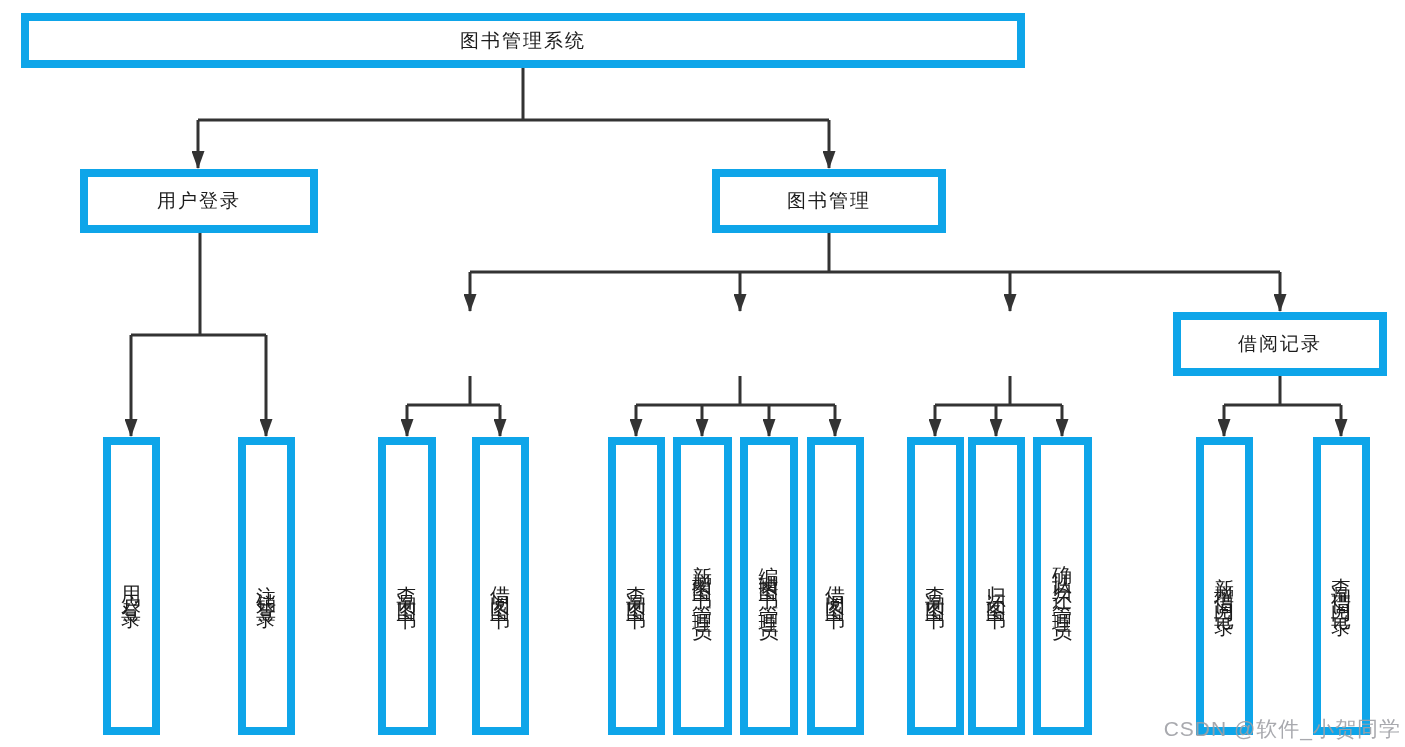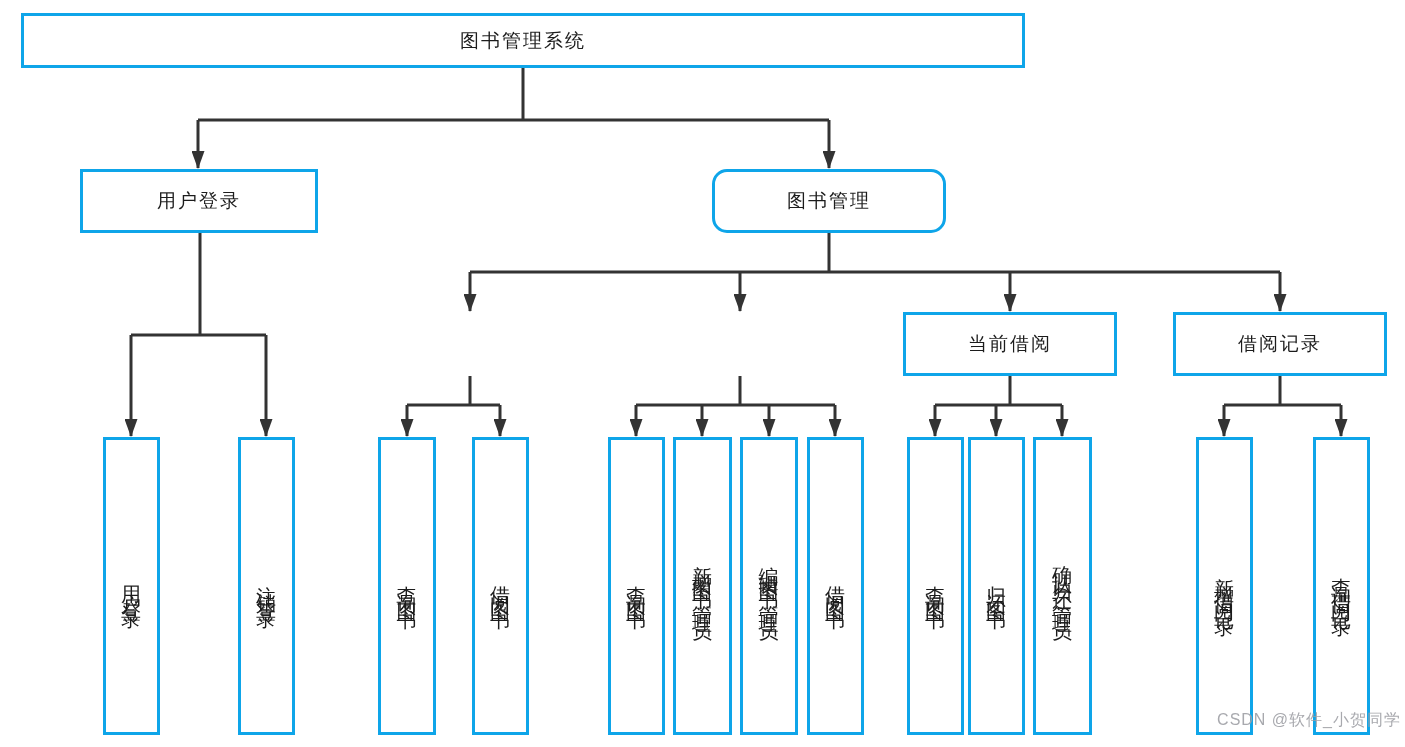--- a/index.html
+++ b/index.html
@@ -8,21 +8,21 @@
     width: 1405px;
     height: 747px;
     background: #ffffff;
     font-family: "Liberation Sans", "DejaVu Sans", sans-serif;
     overflow: hidden;
   }
   #wires { position: absolute; left: 0; top: 0; z-index: 1; }
   .box {
     position: absolute;
     box-sizing: border-box;
-    border: 3px solid #0ea5e9;
+    border: 8px solid #0ea5e9;
     background: #ffffff;
     display: flex;
     align-items: center;
     justify-content: center;
     z-index: 2;
     color: #1c1c1c;
   }
   .hlabel {
     font-size: 19px;
     letter-spacing: 2px;
@@ -33,23 +33,23 @@
     writing-mode: vertical-rl;
     text-orientation: mixed;
     font-size: 20px;
     letter-spacing: 8px;
     font-weight: 500;
     line-height: 1;
   }
   #watermark {
     position: absolute;
     right: 4px;
-    bottom: 16px;
+    bottom: 4px;
     z-index: 3;
-    font-size: 16px;
+    font-size: 21px;
     color: rgba(158, 160, 165, 0.9);
     letter-spacing: 1px;
     white-space: nowrap;
   }
 </style>
 </head>
 <body>
 
 <div id="canvas">
 
@@ -96,27 +96,24 @@
     </g>
   </svg>
 
   <div class="box" style="left:21px; top:13px; width:1004px; height:55px;">
     <span class="hlabel">图书管理系统</span>
   </div>
 
   <div class="box" style="left:80px; top:169px; width:238px; height:64px;">
     <span class="hlabel">用户登录</span>
   </div>
-  <div class="box" style="left:712px; top:169px; width:234px; height:64px;border-radius:15px;">
+  <div class="box" style="left:712px; top:169px; width:234px; height:64px;">
     <span class="hlabel">图书管理</span>
   </div>
 
-  <div class="box" style="left:903px; top:312px; width:214px; height:64px;">
-    <span class="hlabel">当前借阅</span>
-  </div>
   <div class="box" style="left:1173px; top:312px; width:214px; height:64px;">
     <span class="hlabel">借阅记录</span>
   </div>
 
   <div class="box" style="left:103px; top:437px; width:57px; height:298px;">
     <span class="vlabel">用户登录</span>
   </div>
   <div class="box" style="left:238px; top:437px; width:57px; height:298px;">
     <span class="vlabel">注销登录</span>
   </div>

